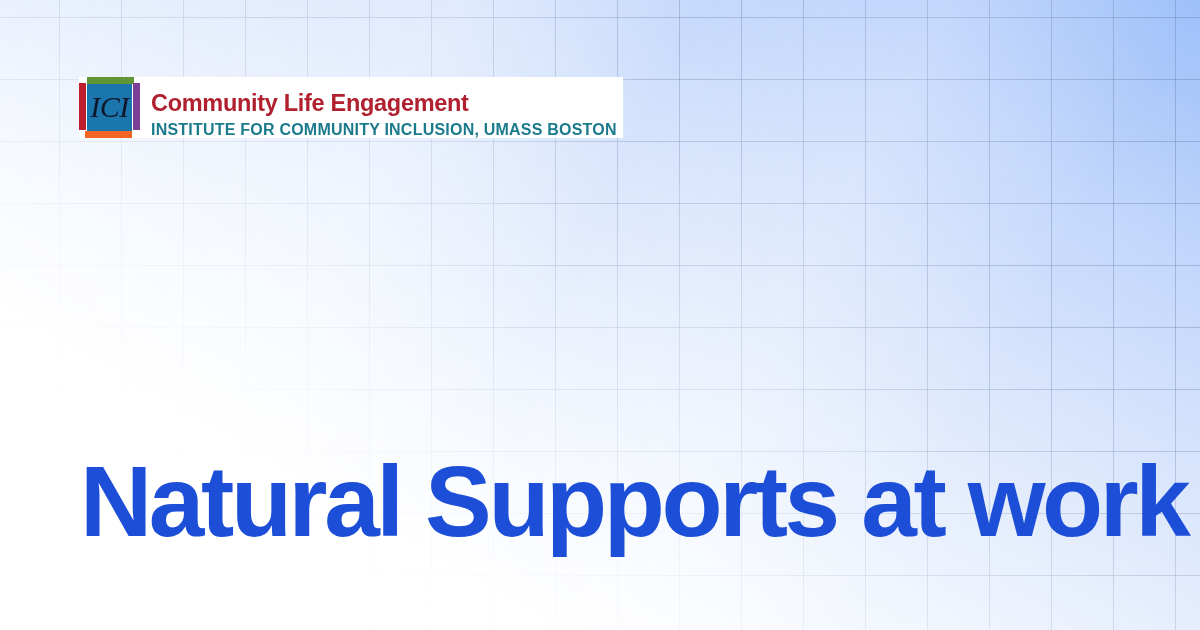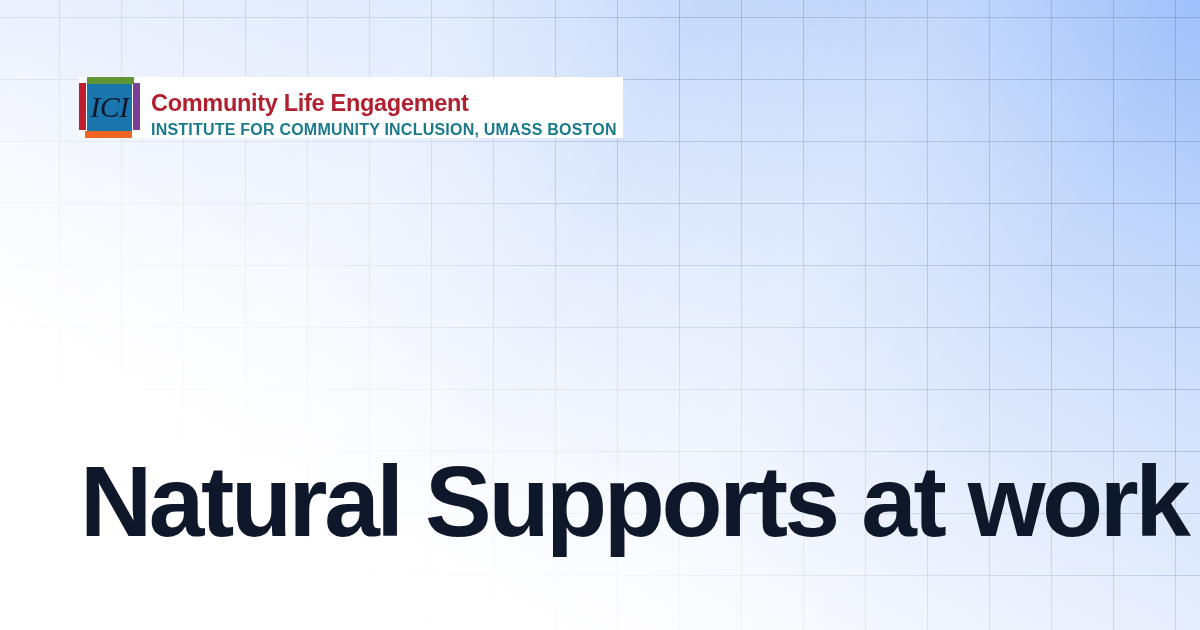--- a/index.html
+++ b/index.html
@@ -160,21 +160,21 @@
     line-height: 1;
     white-space: nowrap;
   }
 
   
   .headline {
     position: absolute;
     left: 80px;
     top: 443px;
     width: 1070px;
-    color: #0f172a;
+    color: #1d4ed8;
     font-size: 100px;
     font-weight: bold;
     letter-spacing: -3.4px;
     line-height: 1.16;
     white-space: nowrap;
   }
 </style>
 </head>
 <body>
 

